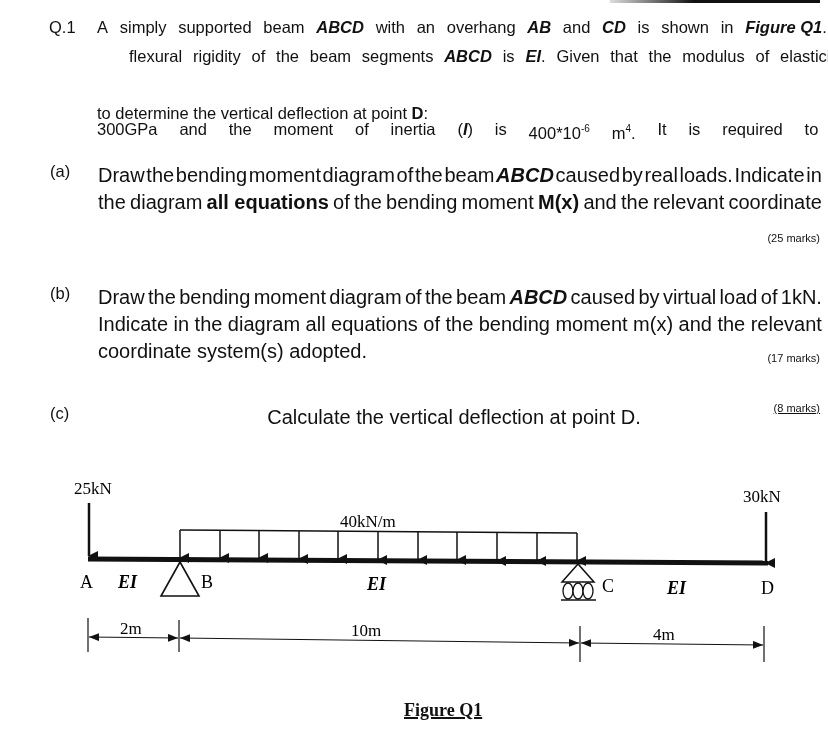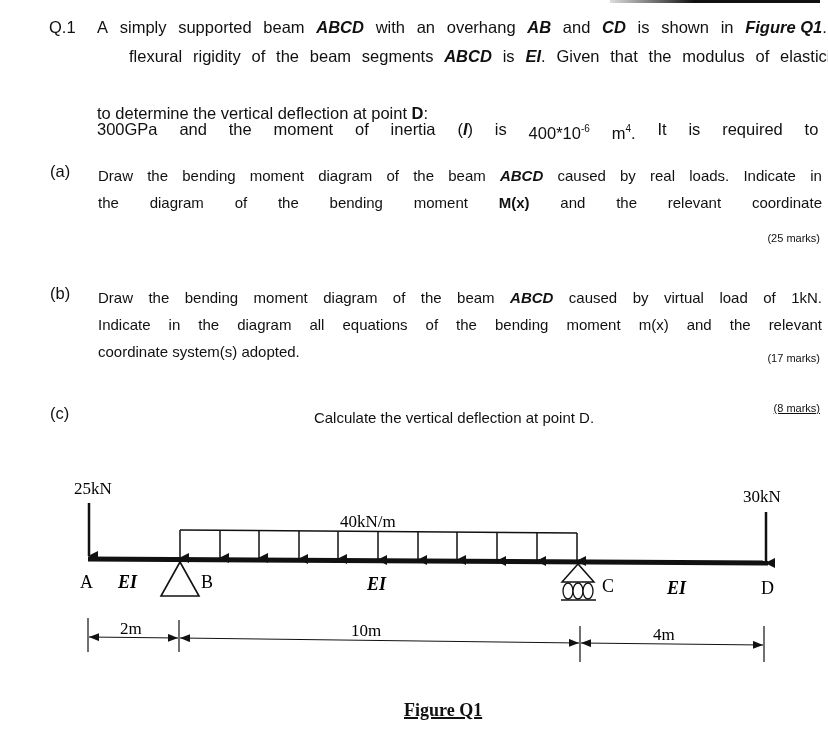--- a/index.html
+++ b/index.html
@@ -4,21 +4,21 @@
 <style>
   html, body { margin: 0; padding: 0; background: #ffffff; }
   body { width: 828px; height: 729px; position: relative; overflow: hidden; color: #111; }
   .topbar { position: absolute; left: 610px; top: 0; width: 210px; height: 3px; background: linear-gradient(90deg, #ddd, #111 40%, #111); }
   .txt { position: absolute; font-family: "Liberation Sans", sans-serif; font-size: 16.5px; line-height: 26px; white-space: nowrap; margin-left: 45px; }
   .qnum { left: 4px; top: 14px; }
   .para { left: 52px; width: 770px; }
   .line { position: absolute; left: 0; white-space: nowrap; }
   .just { display: flex; justify-content: space-between; width: 770px; }
   .sub-label { position: absolute; font-family: "Liberation Sans", sans-serif; font-size: 16.5px; }
-  .sub-text { position: absolute; font-family: "Liberation Sans", sans-serif; font-size: 15px; line-height: 27px; width: 724px; }
+  .sub-text { position: absolute; font-family: "Liberation Sans", sans-serif; font-size: 20px; line-height: 27px; width: 724px; }
   .marks { position: absolute; right: 8px; font-family: "Liberation Sans", sans-serif; font-size: 11px; }
   svg text { font-family: "Liberation Serif", serif; }
   .fig-caption { position: absolute; left: 404px; top: 700px; font-family: "Liberation Serif", serif; font-weight: bold; font-size: 18px; text-decoration: underline; text-decoration-thickness: 2px; }
 </style>
 </head>
 <body>
 
 <div class="topbar"></div>
 
 <div class="txt qnum">Q.1</div>
@@ -96,20 +96,21 @@
       <span>caused</span>
       <span>by</span>
       <span>real</span>
       <span>loads.</span>
       <span>Indicate</span>
       <span>in</span>
     </div>
   <div class="just" style="width:724px;">
       <span>the</span>
       <span>diagram</span>
+      <span><b>all equations</b></span>
       <span>of</span>
       <span>the</span>
       <span>bending</span>
       <span>moment</span>
       <span><b>M(x)</b></span>
       <span>and</span>
       <span>the</span>
       <span>relevant</span>
       <span>coordinate</span>
     </div>

